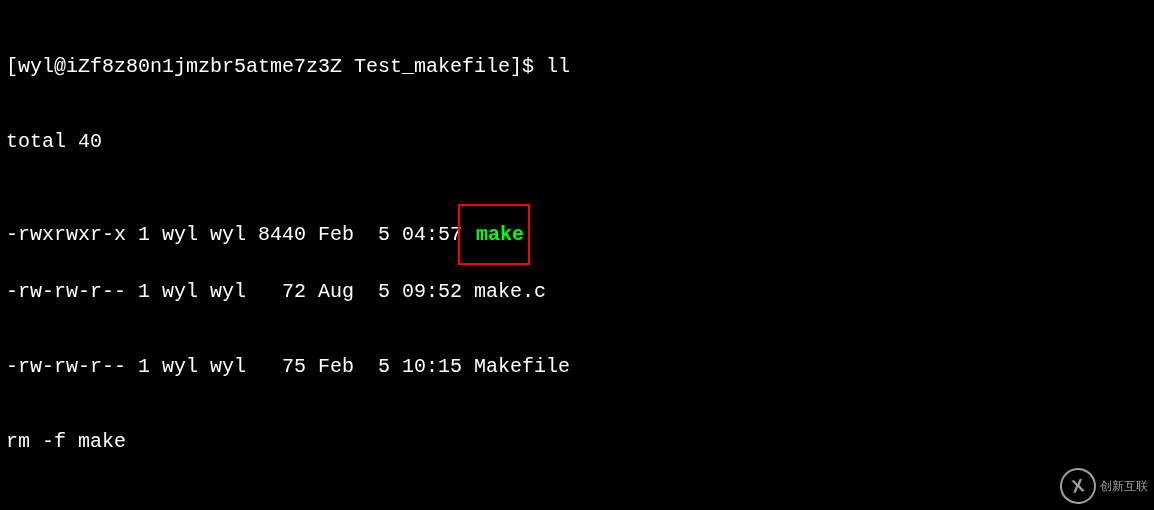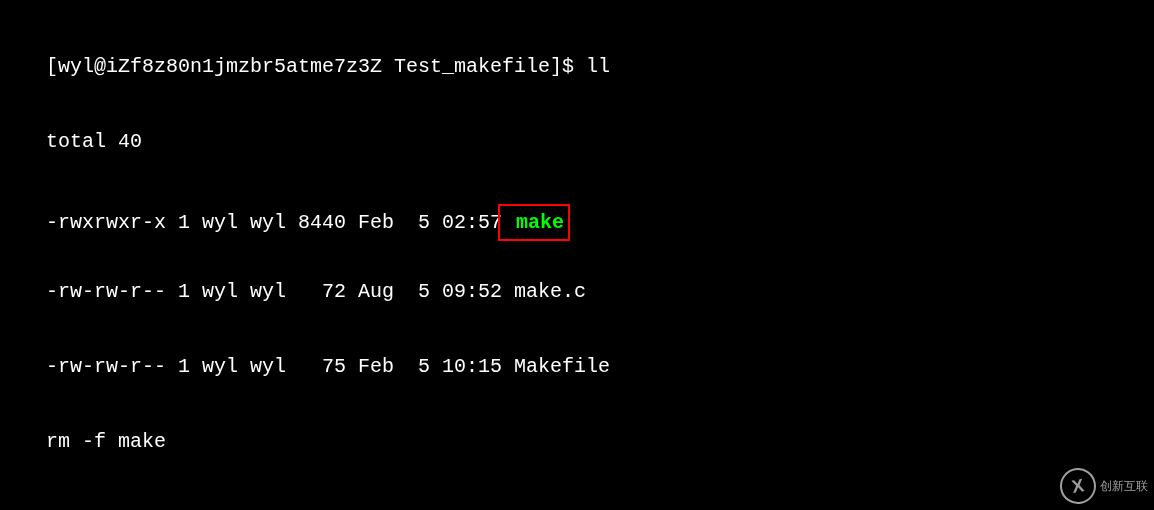--- a/index.html
+++ b/index.html
@@ -18,33 +18,32 @@
       height: 510px;
       position: relative;
       overflow: hidden;
     }
     .terminal {
       white-space: pre;
     }
     .line {
       display: block;
       height: 25px;
-      margin-left: 40px;
     }
     .prompt-text {
       color: #fff;
     }
     .green {
       color: #00ff00;
       font-weight: bold;
     }
     .red-box {
       border: 2px solid red;
       display: inline-block;
-      padding: 4px 4px;
+      padding: 16px 4px;
       margin-left: -4px;
     }
     .watermark {
       position: absolute;
       right: 6px;
       bottom: 6px;
       display: flex;
       align-items: center;
       gap: 4px;
       opacity: 0.85;
@@ -69,21 +68,21 @@
       color: #bbb;
       writing-mode: horizontal-tb;
     }
   </style>
 </head>
 <body>
 
 <div class="terminal">
   <span class="line"><span class="prompt-text">[wyl@iZf8z80n1jmzbr5atme7z3Z Test_makefile]$</span><span> ll</span></span>
   <span class="line">total 40</span>
-  <span class="line"><span>-rwxrwxr-x 1 wyl wyl 8440 Feb  5 02:57</span><span class="red-box"><span class="green"> make</span></span></span>
+  <span class="line"><span>-rwxrwxr-x 1 wyl wyl 8440 Feb  5 04:57</span><span class="red-box"><span class="green"> make</span></span></span>
   <span class="line">-rw-rw-r-- 1 wyl wyl   72 Aug  5 09:52 make.c</span>
   <span class="line">-rw-rw-r-- 1 wyl wyl   75 Feb  5 10:15 Makefile</span>
   <span class="line">rm -f make</span>
   
   
   
   
   
 </div>
 

